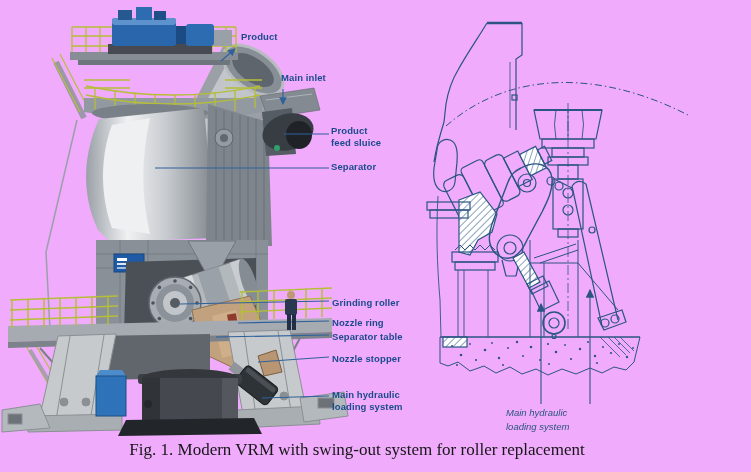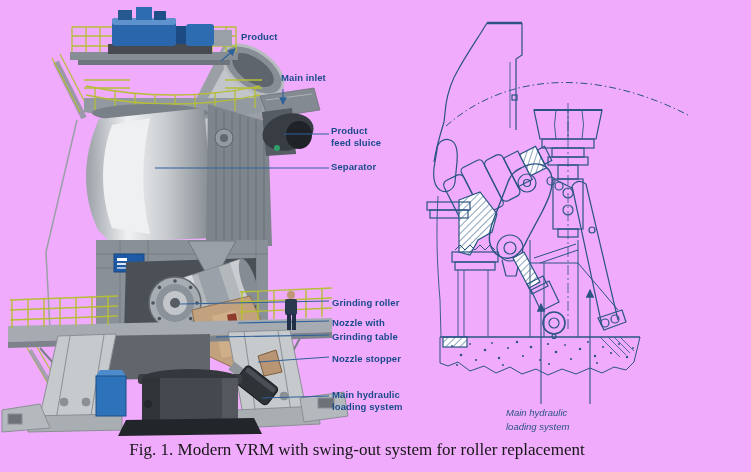--- a/index.html
+++ b/index.html
@@ -361,22 +361,22 @@
   </svg>
 
   <div class="lbl" style="left:241px;top:31px">Product</div>
   <div class="lbl" style="left:281px;top:72px">Main inlet</div>
   <div class="lbl" style="left:331px;top:125px">
     <div>Product</div>
     <div>feed sluice</div>
   </div>
   <div class="lbl" style="left:331px;top:161px">Separator</div>
   <div class="lbl" style="left:332px;top:297px">Grinding roller</div>
-  <div class="lbl" style="left:332px;top:317px">Nozzle with</div>
-  <div class="lbl" style="left:332px;top:331px">Grinding table</div>
+  <div class="lbl" style="left:332px;top:317px">Nozzle ring</div>
+  <div class="lbl" style="left:332px;top:331px">Separator table</div>
   <div class="lbl" style="left:332px;top:353px">Nozzle stopper</div>
   <div class="lbl" style="left:332px;top:389px">
     <div>Main hydraulic</div>
     <div>loading system</div>
   </div>
 
   <div class="lbl-i" style="left:506px;top:406px">
     <div>Main hydraulic</div>
     <div>loading system</div>
   </div>

